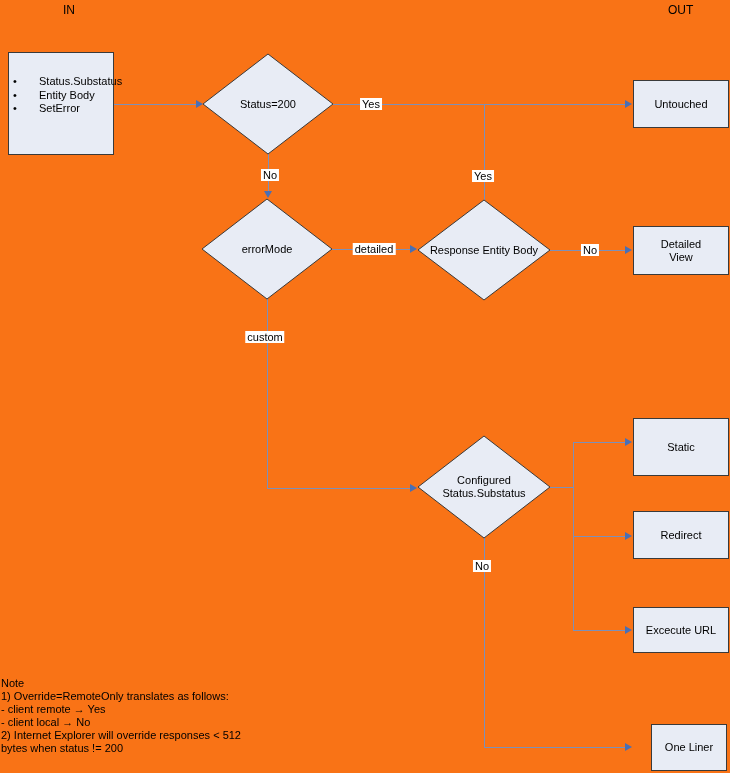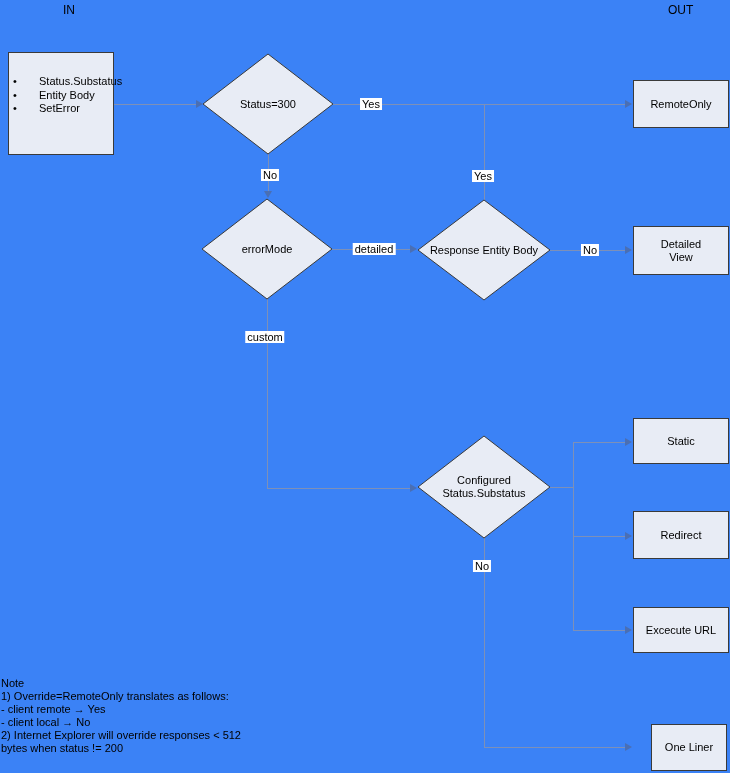--- a/index.html
+++ b/index.html
@@ -13,21 +13,21 @@
   body {
     margin: 0;
     background: #ffffff;
     font-family: "Liberation Sans", sans-serif;
     color: var(--text);
   }
   .canvas {
     position: relative;
     width: 730px;
     height: 773px;
-    background: #3b82f6;
+    background: #f97316;
     overflow: hidden;
   }
   svg.layer { position: absolute; left: 0; top: 0; }
   .edge { stroke: var(--line); stroke-width: 1; fill: none; shape-rendering: crispEdges; }
   .arrow { fill: var(--arrow); stroke: none; }
   .diamond { fill: var(--shape-fill); stroke: var(--shape-border); stroke-width: 1; }
   .node-box {
     position: absolute;
     background: var(--shape-fill);
     border: 1px solid var(--shape-border);
@@ -120,32 +120,32 @@
 
   <div class="io-label" style="left:63px; top:3px;">IN</div>
   <div class="io-label" style="left:668px; top:3px;">OUT</div>
 
   <div class="input-box">
     <div class="li">Status.Substatus</div>
     <div class="li">Entity Body</div>
     <div class="li">SetError</div>
   </div>
 
-  <div class="dlabel" style="left:268px; top:104px;">Status=300</div>
+  <div class="dlabel" style="left:268px; top:104px;">Status=200</div>
   <div class="dlabel" style="left:267px; top:249px;">errorMode</div>
   <div class="dlabel" style="left:484px; top:250px;">Response Entity Body</div>
   <div class="dlabel" style="left:484px; top:487px;">Configured Status.Substatus</div>
 
   <div class="node-box" style="left:633px; top:80px; width:96px; height:48px;">
-    <span>RemoteOnly</span>
+    <span>Untouched</span>
   </div>
   <div class="node-box" style="left:633px; top:226px; width:96px; height:49px;">
     <span class="narrow">Detailed View</span>
   </div>
-  <div class="node-box" style="left:633px; top:418px; width:96px; height:46px;">
+  <div class="node-box" style="left:633px; top:418px; width:96px; height:58px;">
     <span>Static</span>
   </div>
   <div class="node-box" style="left:633px; top:511px; width:96px; height:48px;">
     <span>Redirect</span>
   </div>
   <div class="node-box" style="left:633px; top:607px; width:96px; height:46px;">
     <span>Excecute URL</span>
   </div>
   <div class="node-box" style="left:651px; top:724px; width:76px; height:47px;">
     <span>One Liner</span>

